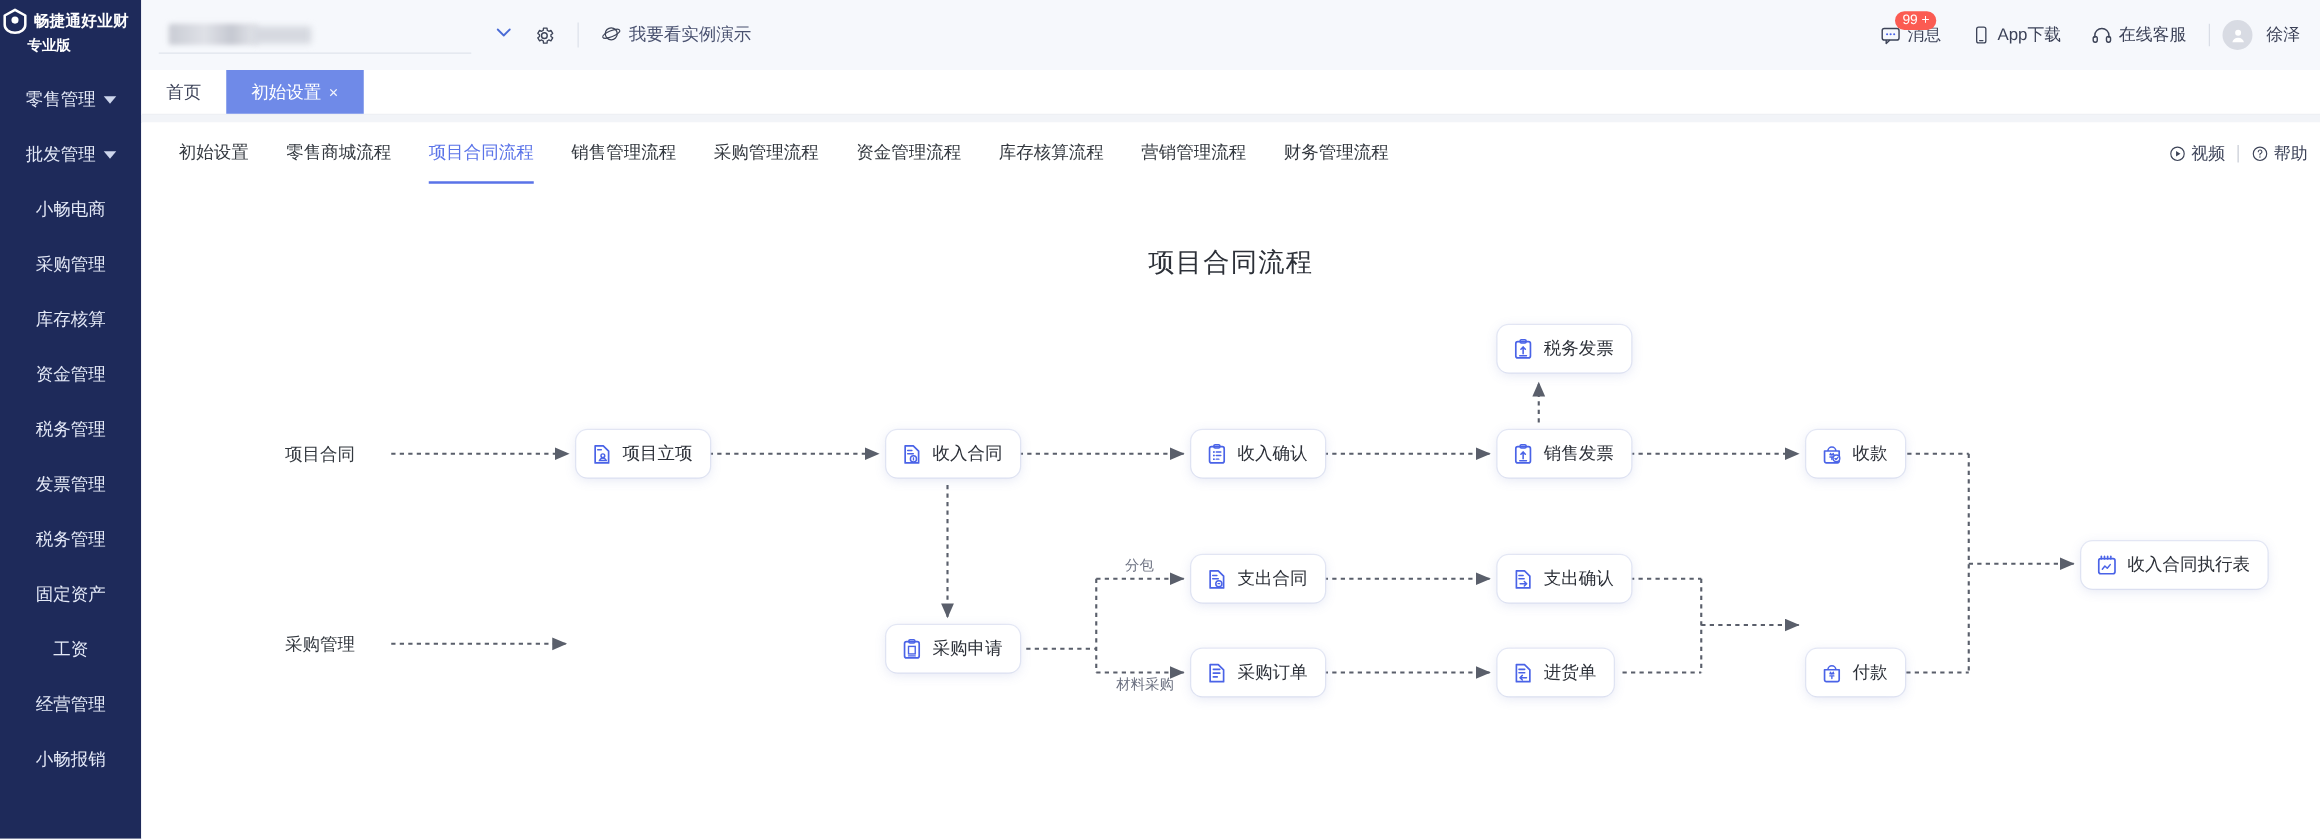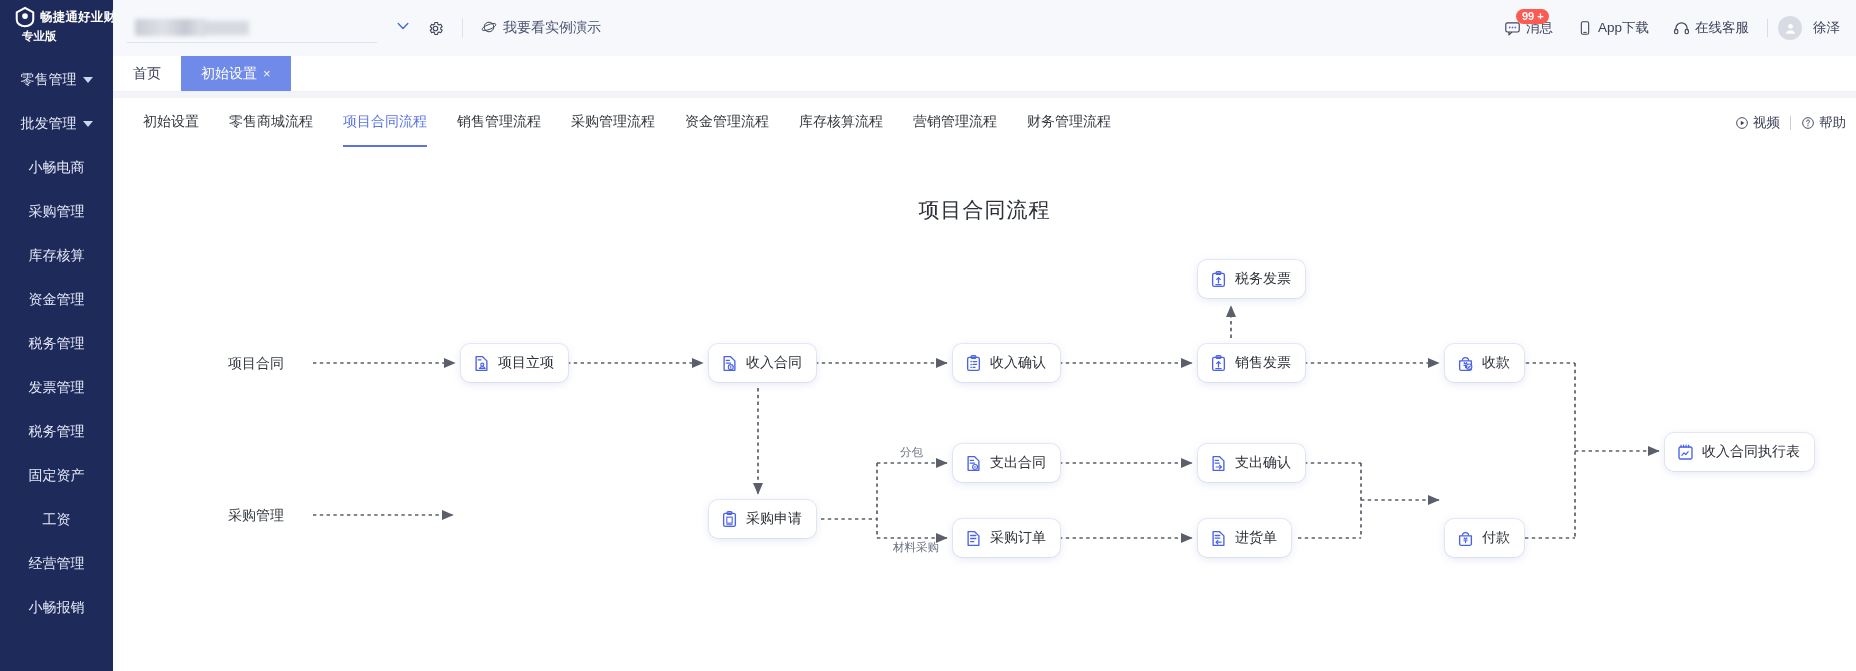--- a/index.html
+++ b/index.html
@@ -11,21 +11,21 @@
   }
   #app { position: relative; width: 1856px; height: 671px; background: #fff; }
 
   
   .sidebar {
     position: absolute; left: 0; top: 0; width: 113px; height: 671px;
     background: #1e2a5a;
     display: flex; flex-direction: column; align-items: center;
   }
   .brand { width: 113px; height: 56px; position: relative; padding-top: 6px; }
-  .brand-row { display: flex; align-items: center; gap: 4px; padding-left: 14px; }
+  .brand-row { display: flex; align-items: center; gap: 4px; padding-left: 1px; }
   .brand-logo { width: 22px; height: 22px; flex: 0 0 22px; }
   .brand-name {
     font-size: 12.5px; color: #ffffff; white-space: nowrap;
     letter-spacing: .2px; font-weight: 600;
   }
   .brand-sub {
     font-size: 11.5px; color: #ffffff; padding-left: 22px; margin-top: 1px;
     font-weight: 600;
   }
   .nav { width: 117px; margin-top: 2px; text-align: center; }
@@ -68,21 +68,21 @@
   .hdr-right {
     margin-left: auto; display: flex; align-items: center; gap: 0; padding-right: 12px;
   }
   .hdr-act {
     display: flex; align-items: center; gap: 5px; font-size: 13.5px;
     color: #3c4258; cursor: pointer; position: relative; padding: 0 12px;
     white-space: nowrap;
   }
   .badge {
     position: absolute; top: -10px; left: 24px; background: #fb5b52; color: #fff;
-    font-size: 11px; font-weight: 700; border-radius: 9px; padding: 1px 5px 1px 6px;
+    font-size: 11px; font-weight: 400; border-radius: 9px; padding: 1px 5px 1px 6px;
     line-height: 13px; white-space: nowrap;
   }
   .hdr-sep { width: 1px; height: 18px; background: #d9dde6; margin: 0 6px; }
   .avatar {
     width: 24px; height: 24px; border-radius: 50%; background: #d8dbe3;
     display: flex; align-items: center; justify-content: center; margin-right: 6px;
   }
   .user-name { font-size: 13.5px; color: #3c4258; white-space: nowrap; }
 
   

